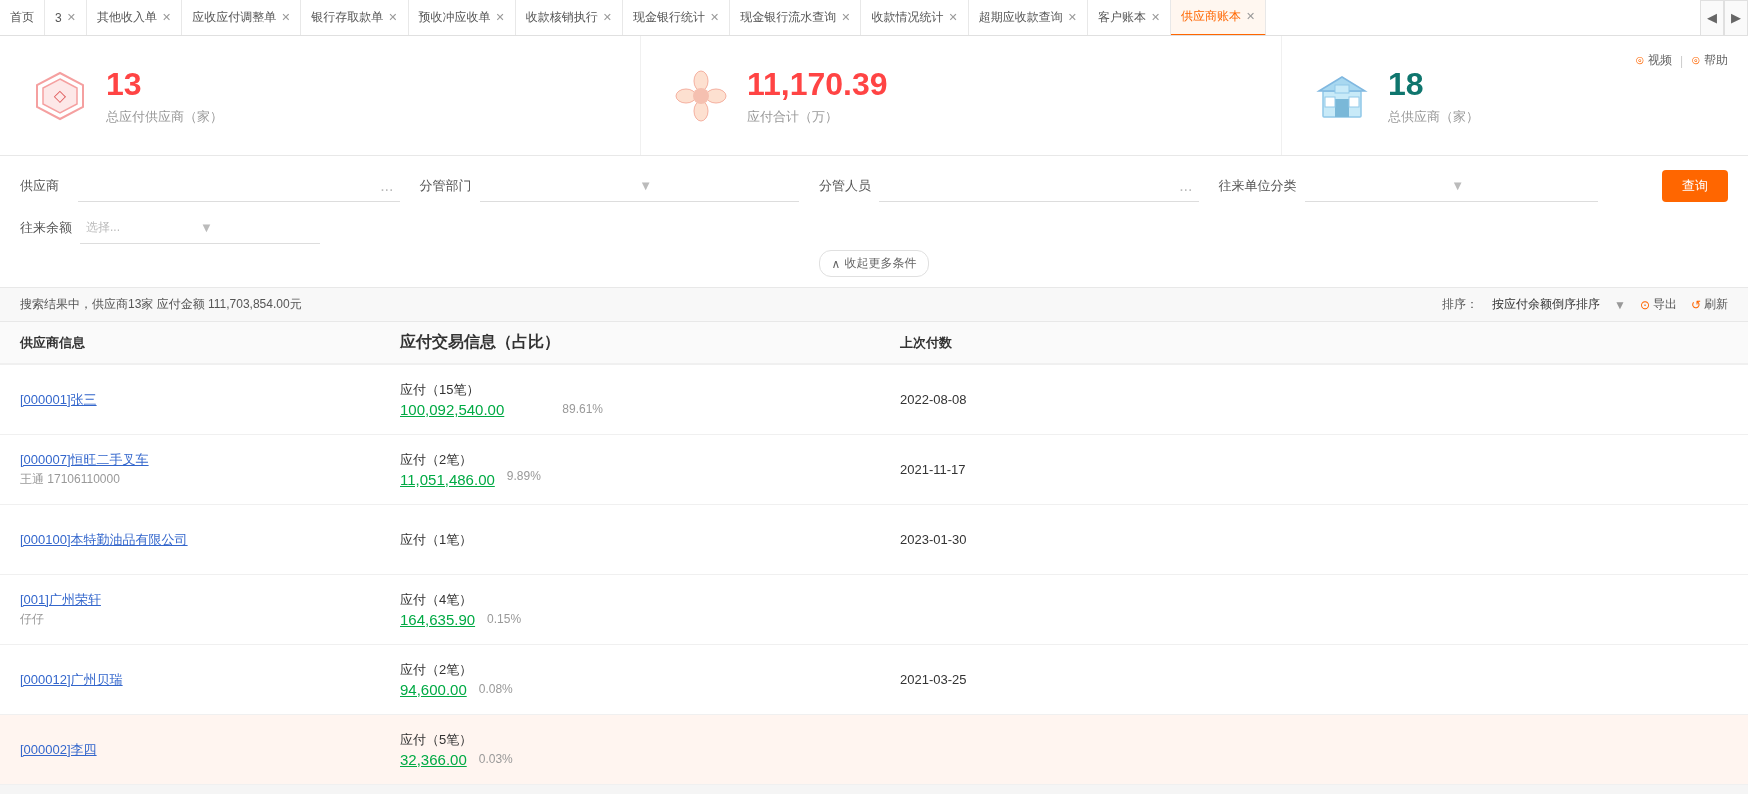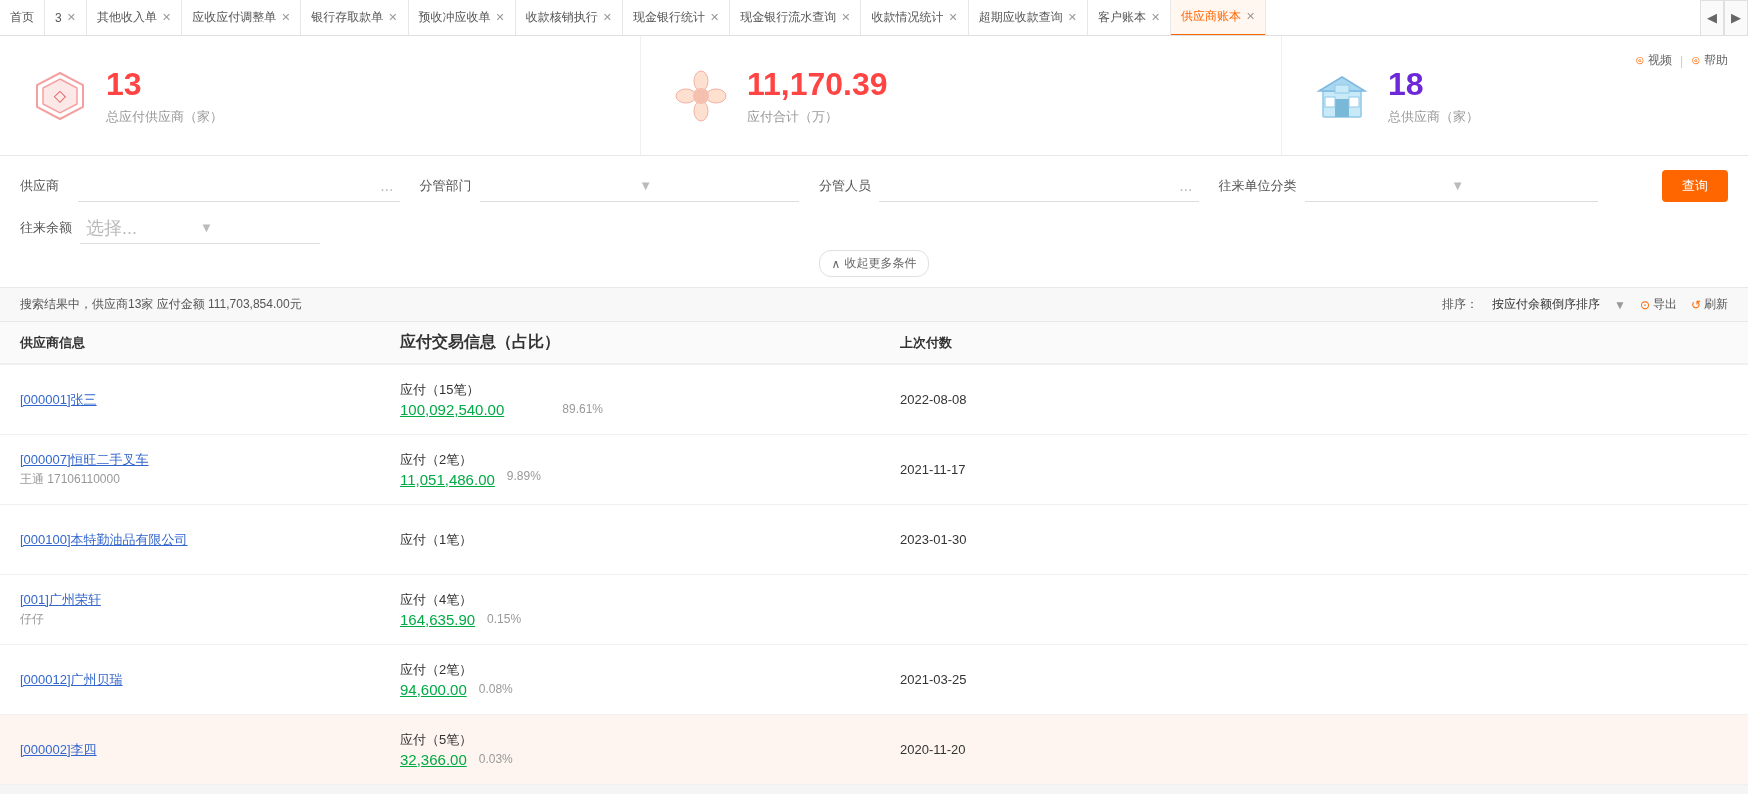--- a/index.html
+++ b/index.html
@@ -380,21 +380,21 @@
       <svg width="54" height="54" viewBox="0 0 54 54">
         <rect x="8" y="22" width="38" height="26" fill="#c8eaf8" stroke="#90c8e8" stroke-width="1.5" rx="1"></rect>
         <polygon points="4,22 27,8 50,22" fill="#a8d8f0" stroke="#80b8e0" stroke-width="1.5"></polygon>
         <rect x="20" y="30" width="14" height="18" fill="#7ab8d8"></rect>
         <rect x="10" y="28" width="10" height="10" fill="#fff" stroke="#90c8e8" stroke-width="1"></rect>
         <rect x="34" y="28" width="10" height="10" fill="#fff" stroke="#90c8e8" stroke-width="1"></rect>
         <rect x="20" y="16" width="14" height="8" fill="#c8eaf8" stroke="#90c8e8" stroke-width="1"></rect>
       </svg>
     </div>
     <div class="summary-info">
-      <div class="big-num" style="color:#6d28d9;">18</div>
+      <div class="big-num" style="color:#0f766e;">18</div>
       <div class="label">总供应商（家）</div>
     </div>
   </div>
 
   <div class="top-right-links">
     <span>
       <span style="color:#ff6600;">⊙</span> <span>视频</span>
     </span>
     <span class="divider">|</span>
     <span>
@@ -439,21 +439,21 @@
     </div>
 
     <button class="search-btn">查询</button>
   </div>
 
   <div class="filter-row" style="margin-bottom:6px;">
 
     <div class="filter-item" style="flex:0 0 300px;">
       <span class="filter-label">往来余额</span>
       <div class="filter-select-wrap">
-        <span style="color:#bbb;font-size:18px;">选择...</span>
+        <span style="color:#bbb;font-size:12px;">选择...</span>
         <span class="filter-arrow">▼</span>
       </div>
     </div>
     <div style="flex:1;"></div>
   </div>
 
   <div style="display:flex;justify-content:center;margin-top:4px;">
     <div class="collapse-btn">
       <span>∧</span>
       <span>收起更多条件</span>
@@ -566,18 +566,15 @@
         <span class="supplier-link">[000002]李四</span>
 
       </div>
       <div class="col-trade-cell">
         <span class="trade-label">应付（5笔）</span>
         <div style="display:flex;align-items:center;">
           <span class="trade-amount">32,366.00</span>
           <span class="trade-pct">0.03%</span>
         </div>
       </div>
-      <div class="col-lastpay-cell">
-        <span>2020-11-20</span>
-      </div>
     </div>
     </div>
 </div>
 
 </body></html>

